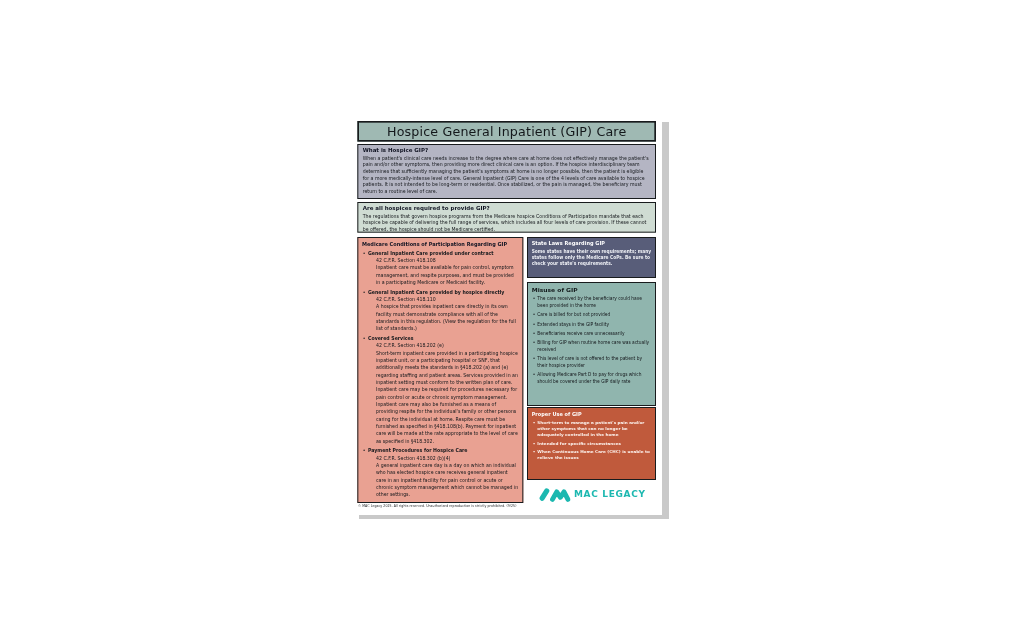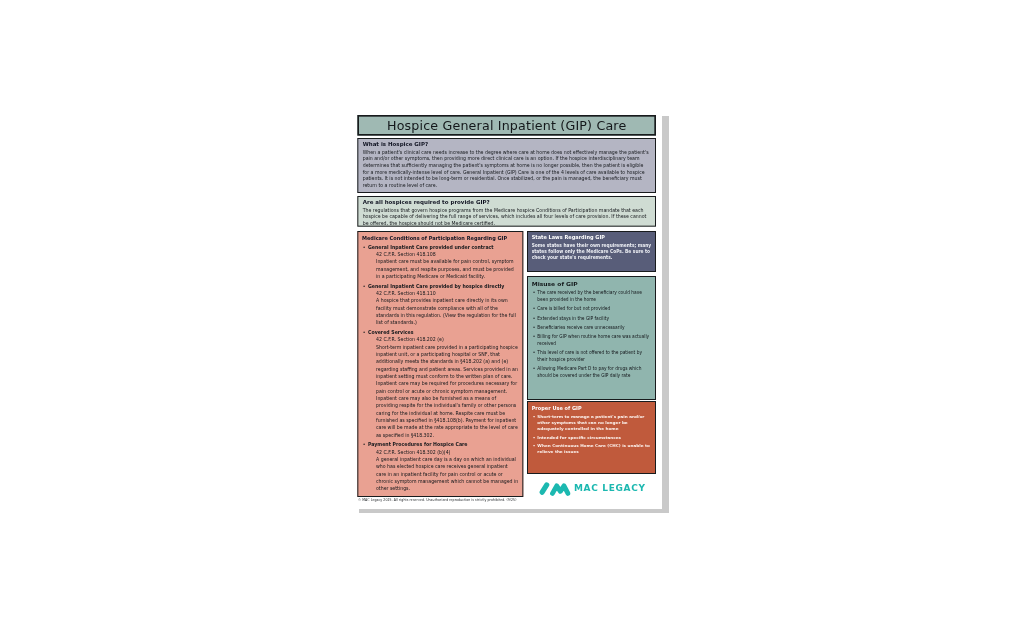--- a/index.html
+++ b/index.html
@@ -1,20 +1,20 @@
 <!DOCTYPE html>
 <html><head>
 <meta charset="utf-8">
 <style>
   * { margin:0; padding:0; box-sizing:border-box; }
   html,body { width:1024px; height:640px; background:#ffffff; overflow:hidden; }
   body { position:relative; font-family:"DejaVu Sans","Liberation Sans",sans-serif; }
 
   .page {
-    position:absolute; left:352px; top:112px; width:310px; height:397px;
+    position:absolute; left:352px; top:118px; width:310px; height:397px;
     background:#ffffff; box-shadow:7px 4px 0 #c9c9c9;
   }
   .scale-wrap {
     position:absolute; left:0; top:0; width:930px; height:1191px;
     transform:scale(0.33333); transform-origin:0 0;
     color:#15181c;
   }
 
   .titlebar {
     position:absolute; left:16px; top:9px; width:896px; height:62px;

